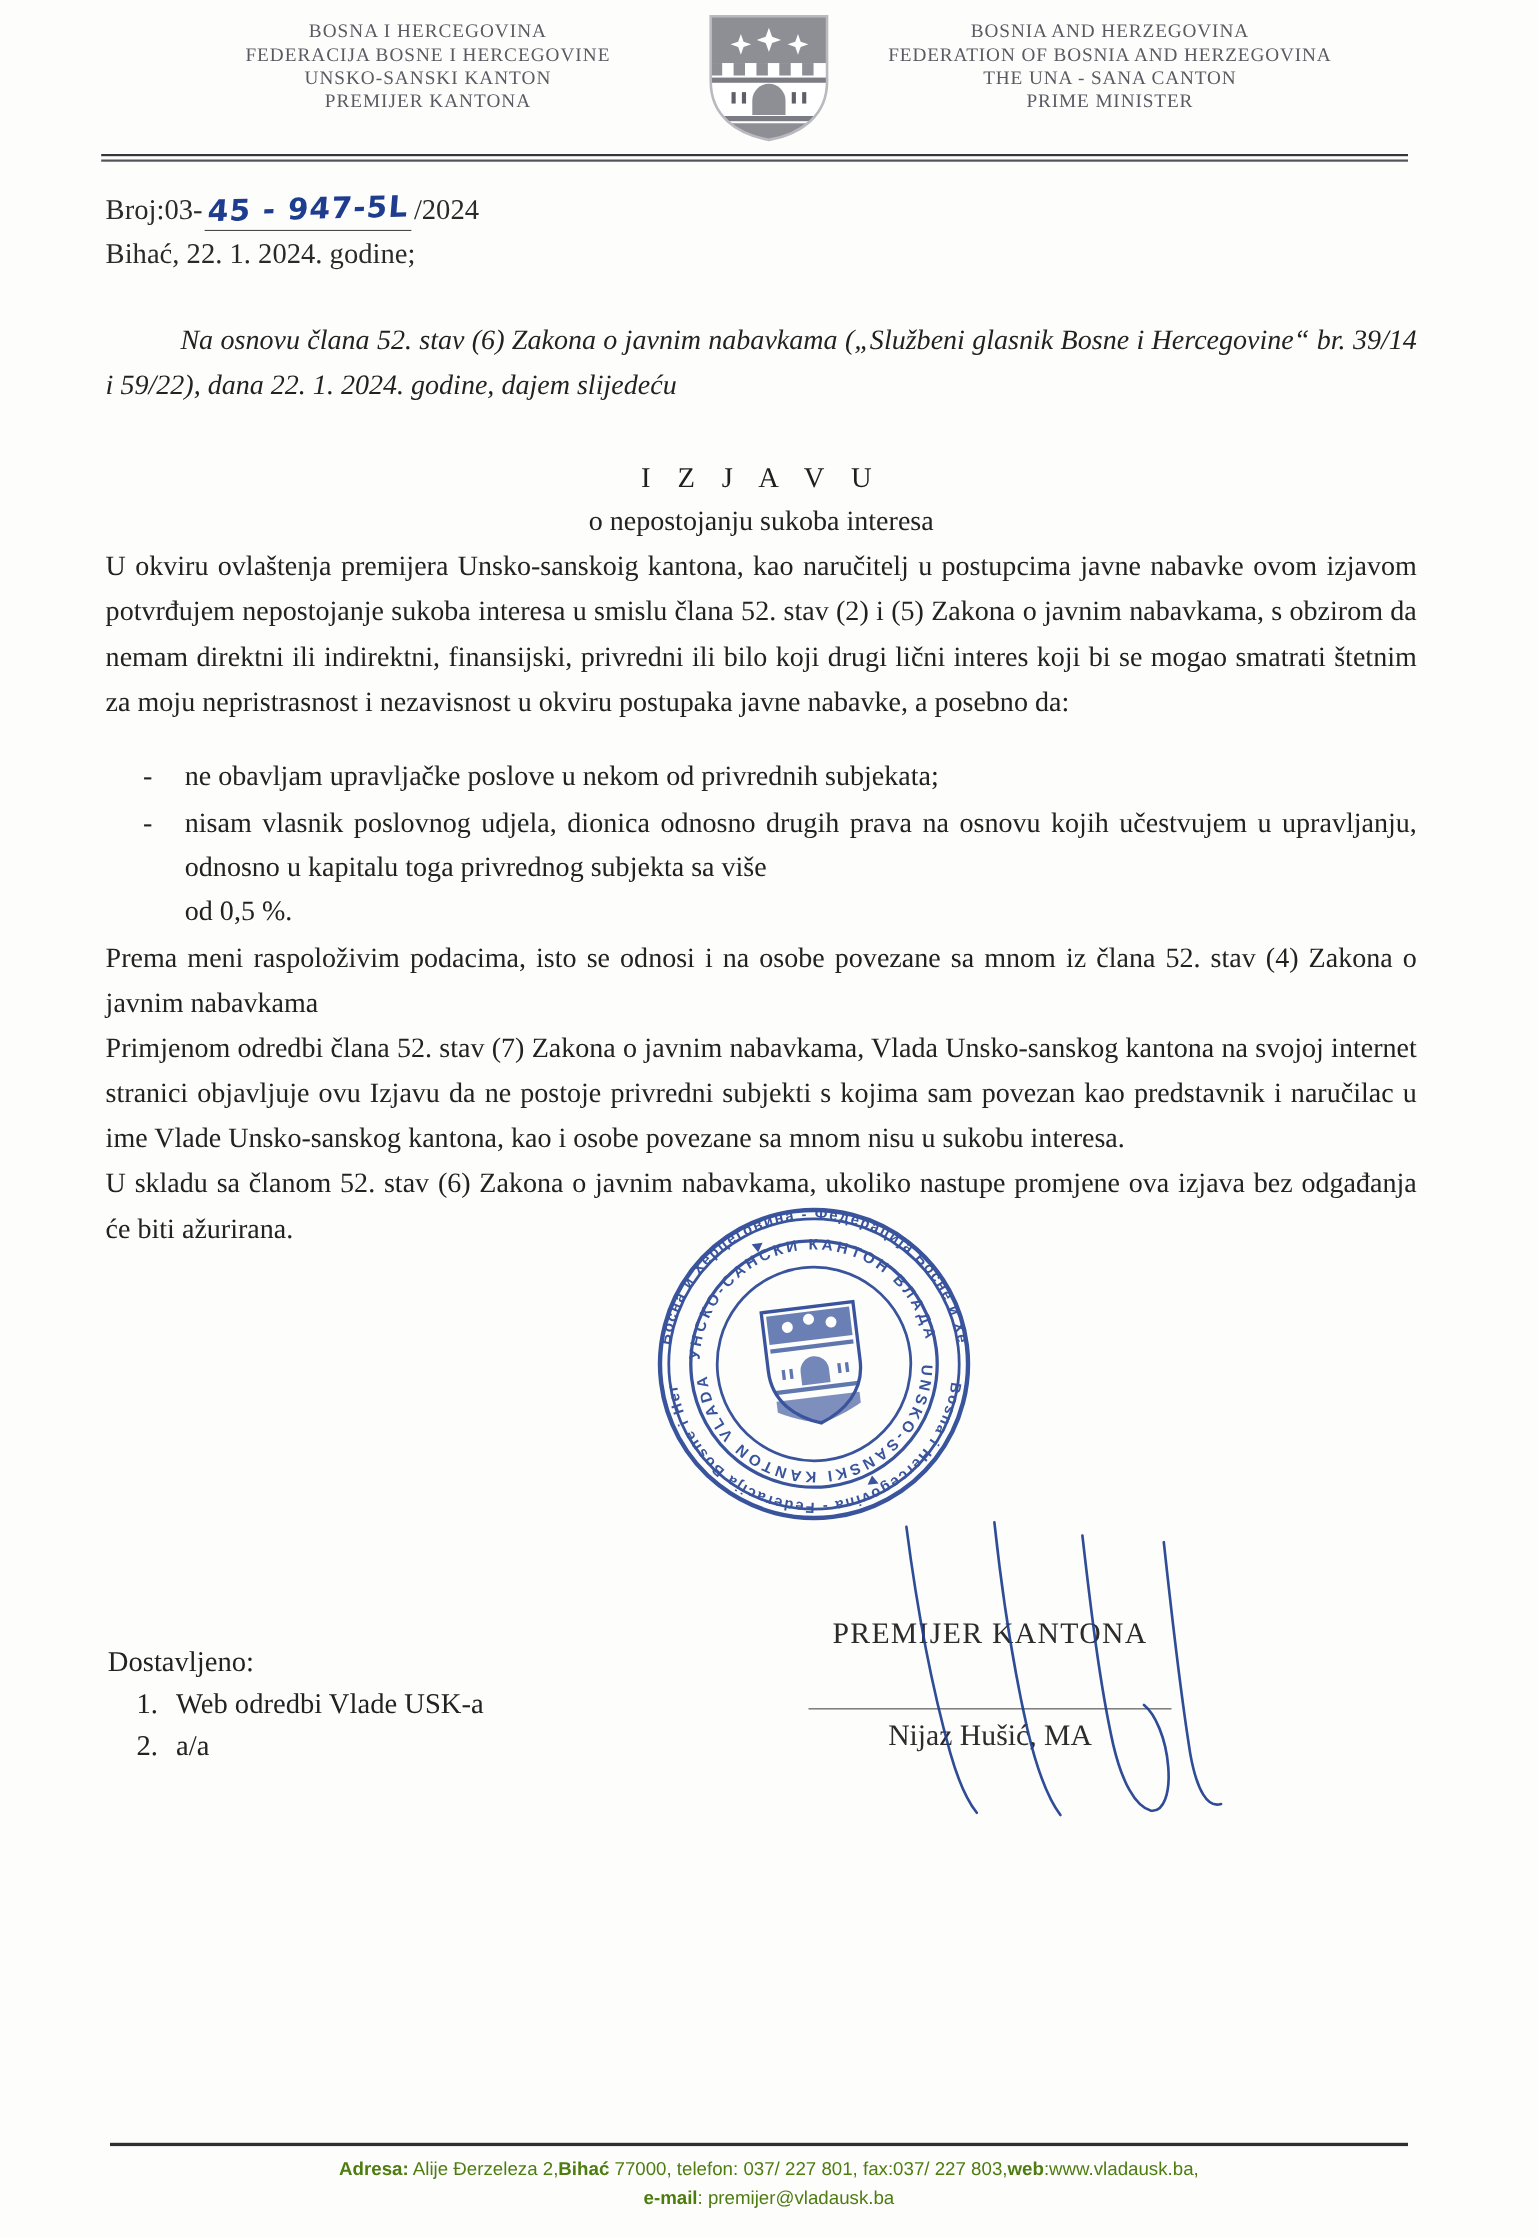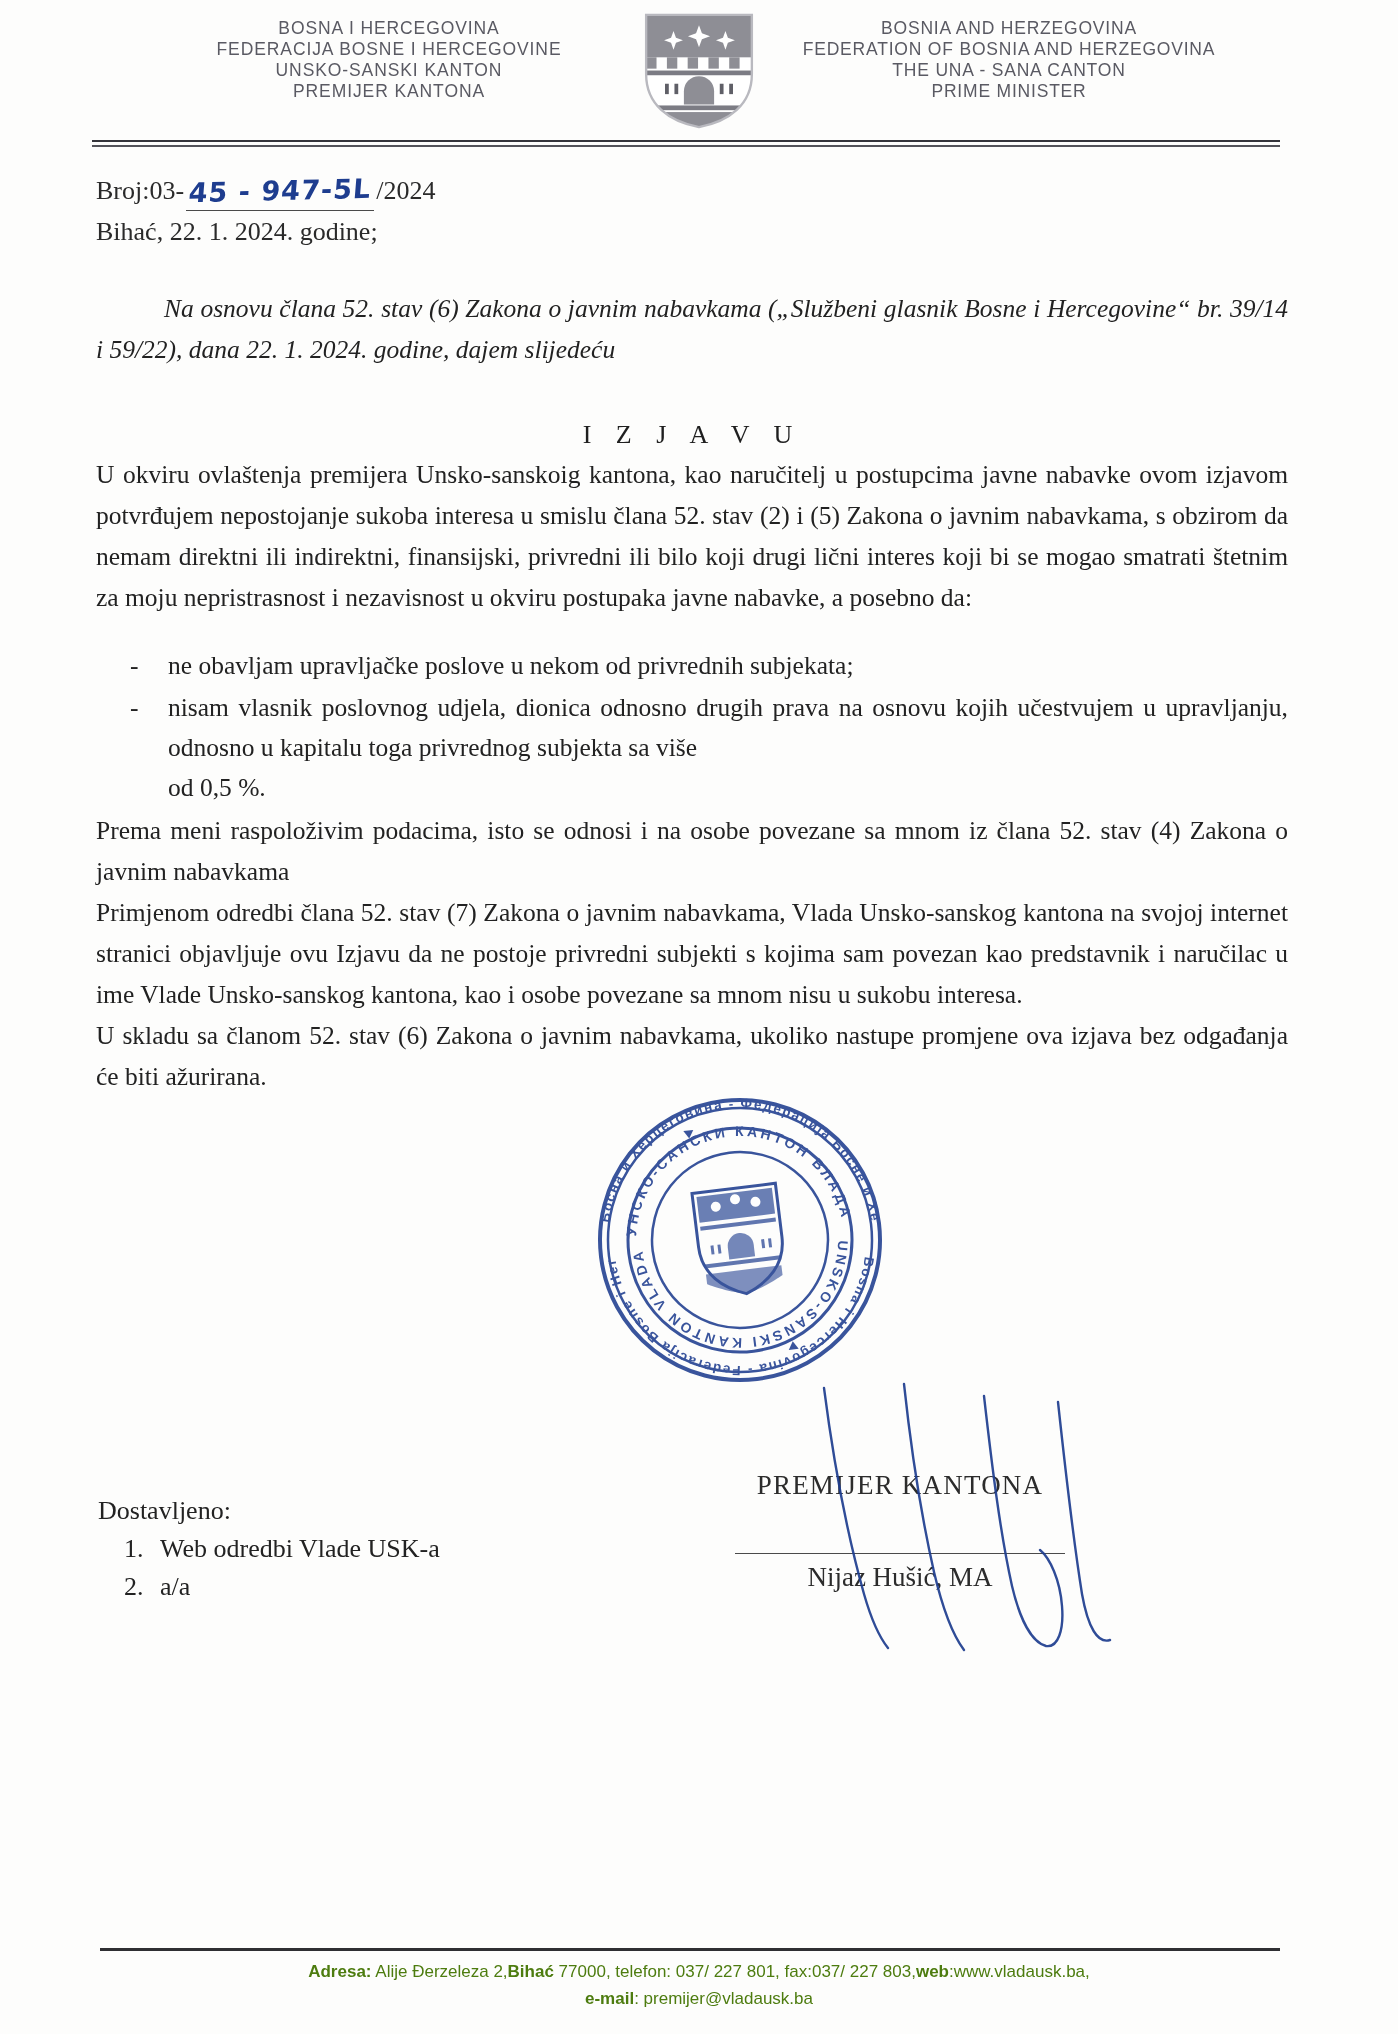--- a/index.html
+++ b/index.html
@@ -27,21 +27,21 @@
     display: flex;
     align-items: flex-start;
     justify-content: center;
   }
   .lh-col {
     width: 470px;
     text-align: center;
     padding-top: 8px;
   }
   .lh-col .lh-line {
-    font-family: Liberation Sans, sans-serif;
+    font-family: Liberation Serif, serif;
     font-size: 17.5px;
     letter-spacing: 0.9px;
     line-height: 21px;
     color: #5a5a63;
     white-space: nowrap;
   }
   .lh-col.right .lh-line { letter-spacing: 0.8px; }
 
   .emblem-wrap {
     width: 150px;
@@ -342,20 +342,21 @@
     </div>
     <div class="date-row">Bihać, 22. 1. 2024. godine;</div>
   </div>
 
   <div class="body-wrap">
 
     <p class="para indented intro">Na osnovu člana 52. stav (6) Zakona o javnim nabavkama („Službeni glasnik Bosne i Hercegovine“ br. 39/14 i 59/22), dana 22. 1. 2024. godine, dajem slijedeću</p>
 
     <div class="title-block">
       <div class="doc-title">I Z J A V U</div>
+      <div class="doc-subtitle">o nepostojanju sukoba interesa</div>
     </div>
 
     <p class="para main-para">U okviru ovlaštenja premijera Unsko-sanskoig kantona, kao naručitelj u postupcima javne nabavke ovom izjavom potvrđujem nepostojanje sukoba interesa u smislu člana 52. stav (2) i (5) Zakona o javnim nabavkama, s obzirom da nemam direktni ili indirektni, finansijski, privredni ili bilo koji drugi lični interes koji bi se mogao smatrati štetnim za moju nepristrasnost i nezavisnost u okviru postupaka javne nabavke, a posebno da:</p>
 
     <ul class="bullets">
       <li class="b1">
         <span class="dash">-</span>
         <span class="btext">ne obavljam upravljačke poslove u nekom od privrednih subjekata;</span>
       </li>
       <li class="b2">

